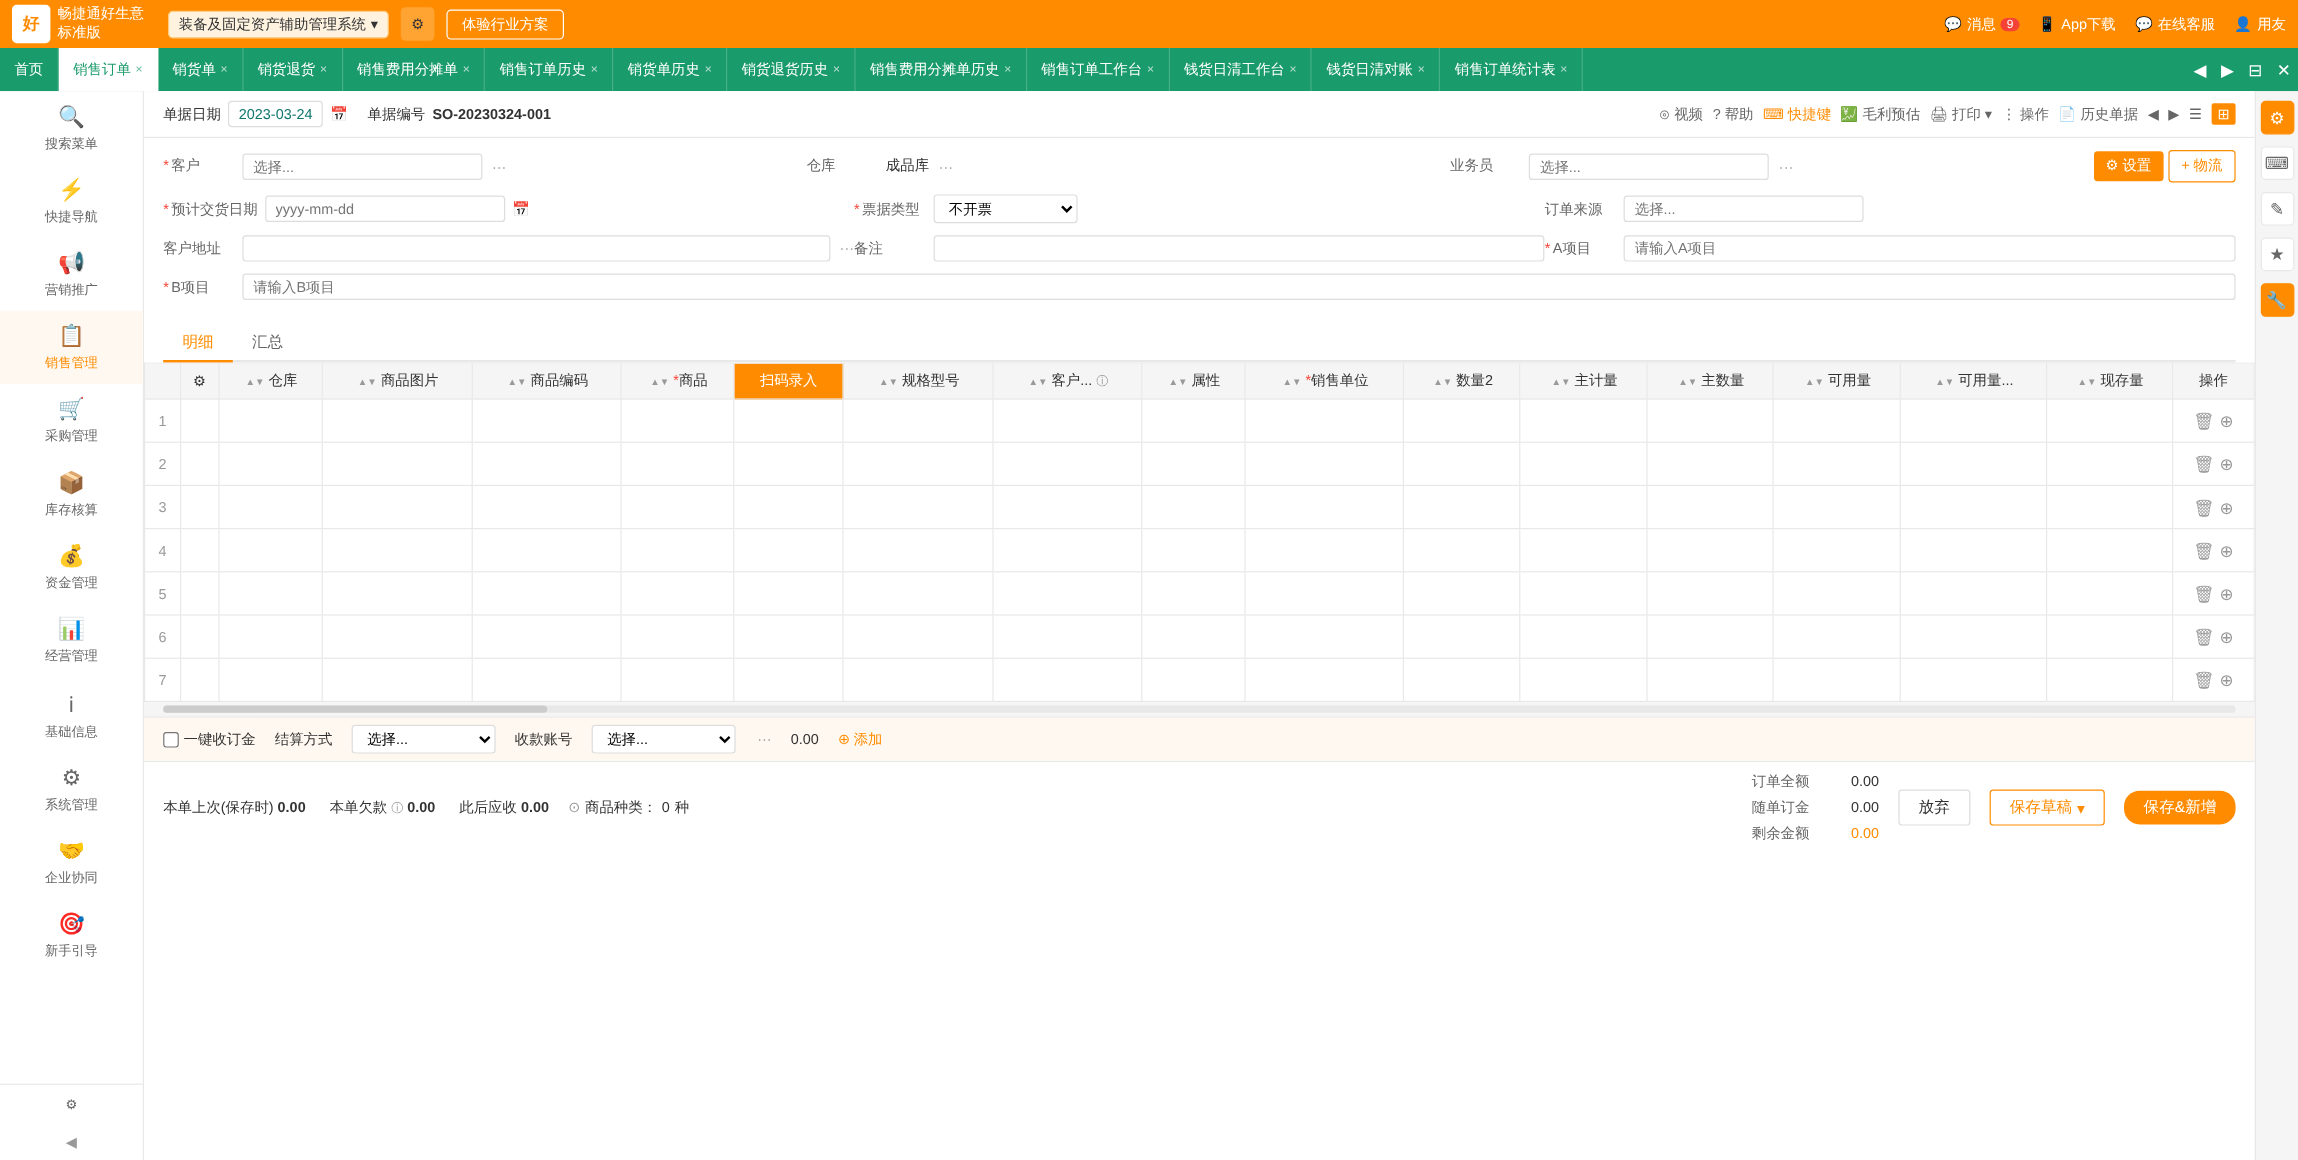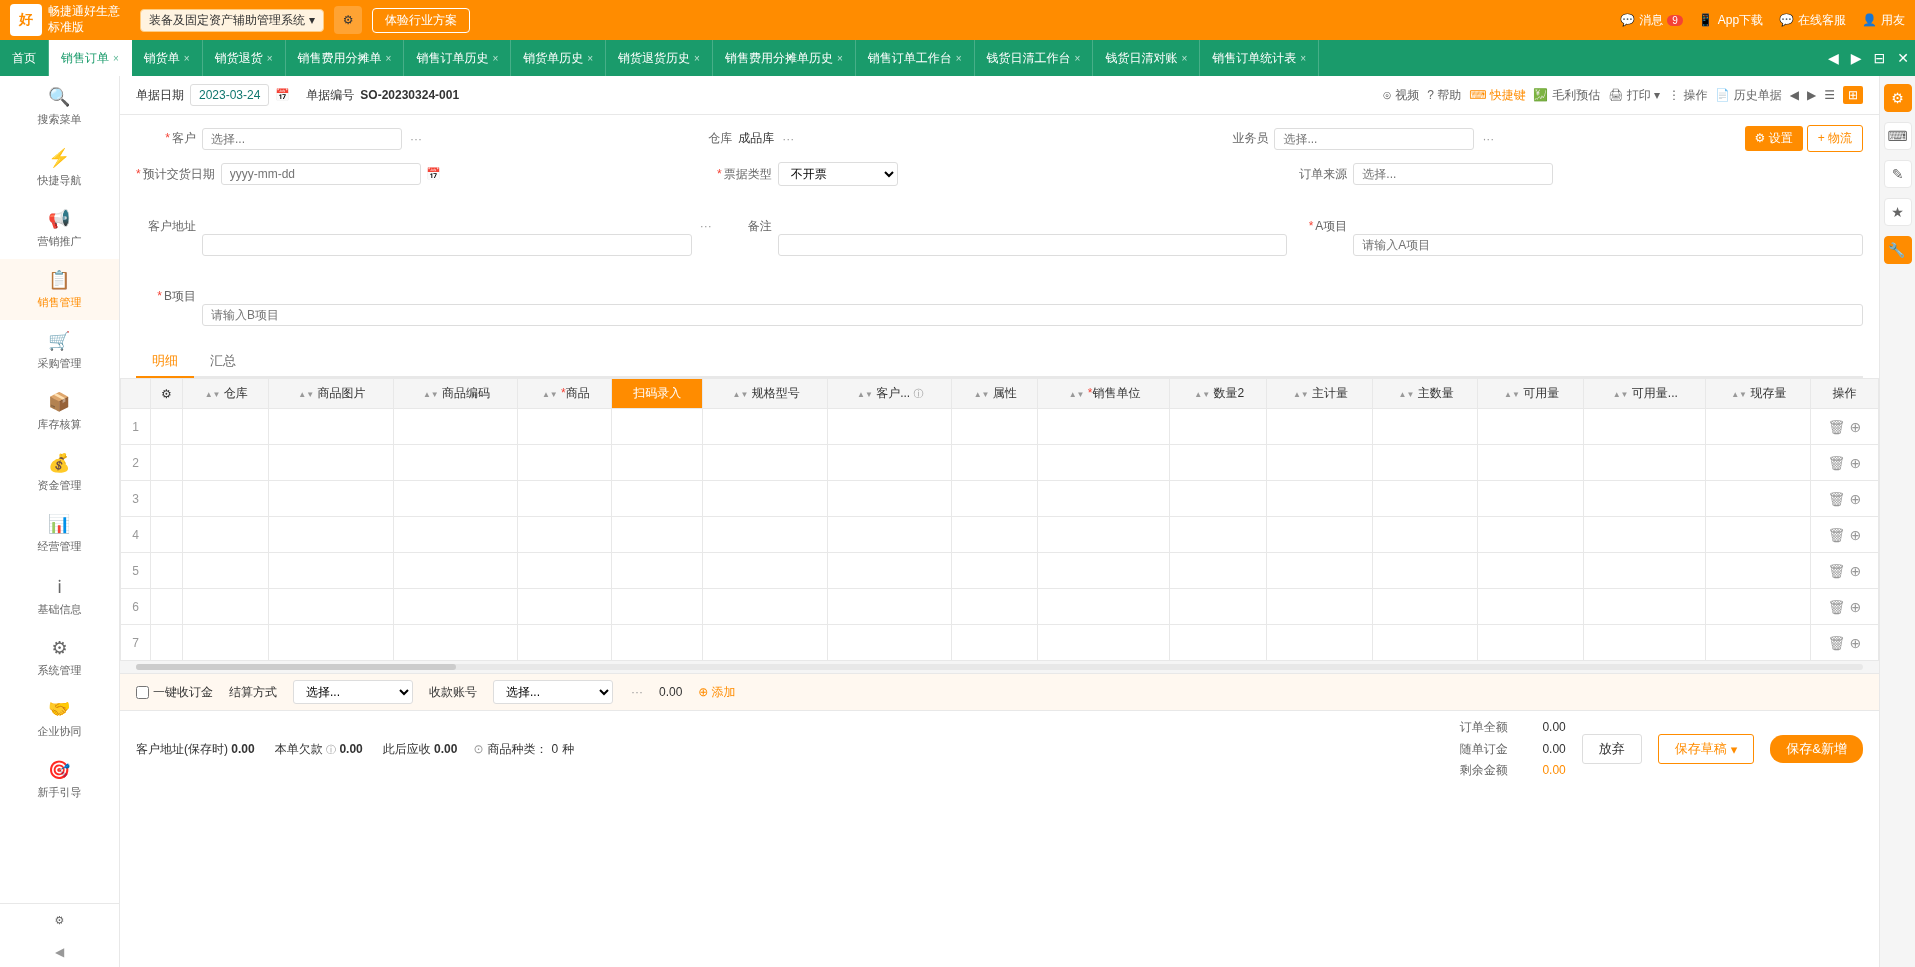--- a/index.html
+++ b/index.html
@@ -39,24 +39,24 @@
     .content { flex: 1; overflow: auto; background: #fff; }
 
     
     .form-header { background: #fff; padding: 8px 16px; border-bottom: 1px solid #e8e8e8; display: flex; align-items: center; gap: 16px; }
     .form-header-field { display: flex; align-items: center; gap: 6px; font-size: 12px; }
     .form-header-actions { margin-left: auto; display: flex; align-items: center; gap: 8px; font-size: 12px; color: #666; }
     .action-btn { display: flex; align-items: center; gap: 3px; cursor: pointer; color: #666; }
     .action-btn.orange { color: #ff8c00; }
     .form-row { display: flex; align-items: center; gap: 0; margin-bottom: 10px; }
     .form-field { display: flex; align-items: center; flex: 1; gap: 6px; }
-    .form-label { color: #666; font-size: 12px; white-space: nowrap; min-width: 60px; text-align: right; }
+    .form-label { color: #666; font-size: 12px; white-space: nowrap; min-width: 60px; }
     .required-star { color: #f44336; margin-right: 2px; }
     .form-input { border: 1px solid #ddd; border-radius: 3px; padding: 3px 8px; font-size: 12px; min-width: 120px; color: #999; flex: 1; max-width: 200px; }
-    .form-input-wide { border: 1px solid #ddd; border-radius: 3px; padding: 3px 8px; font-size: 12px; min-width: 180px; color: #701a75; flex: 1; margin-top: 38px; }
+    .form-input-wide { border: 1px solid #ddd; border-radius: 3px; padding: 3px 8px; font-size: 12px; min-width: 180px; color: #701a75; flex: 1; }
     .form-select { border: 1px solid #ddd; border-radius: 3px; padding: 3px 8px; font-size: 12px; min-width: 120px; background: #fff; }
     .dots { color: #999; margin-left: 2px; cursor: pointer; }
     .date-field { border: 1px solid #ddd; border-radius: 3px; padding: 3px 8px; font-size: 12px; color: #0f766e; }
 
     
     .detail-tabs { display: flex; border-bottom: 2px solid #e8e8e8; margin: 0 16px; }
     .detail-tab { padding: 6px 16px; font-size: 13px; cursor: pointer; color: #666; }
     .detail-tab.active { color: #ff8c00; border-bottom: 2px solid #ff8c00; margin-bottom: -2px; }
 
     
@@ -549,21 +549,21 @@
       <span>0.00</span>
       <div class="bottom-add-btn">
         <span>⊕</span>
         <span>添加</span>
       </div>
     </div>
 
     <div class="footer">
       <div class="footer-left">
         <span>
-          <span>客户地址(保存时)</span>
+          <span>本单上次(保存时)</span>
           <span style="font-weight:bold;">0.00</span>
         </span>
         <span>
           <span>本单欠款</span>
           <span style="color:#999;font-size:10px;">ⓘ</span>
           <span style="font-weight:bold;">0.00</span>
         </span>
         <span>
           <span>此后应收</span>
           <span style="font-weight:bold;">0.00</span>

